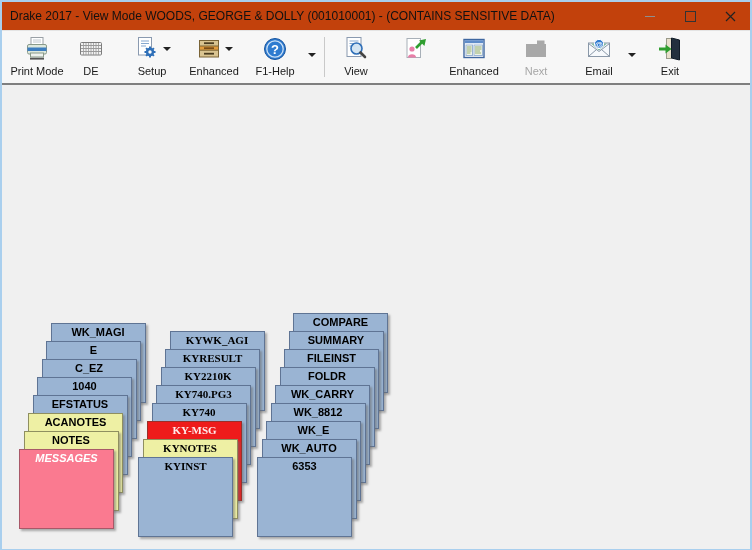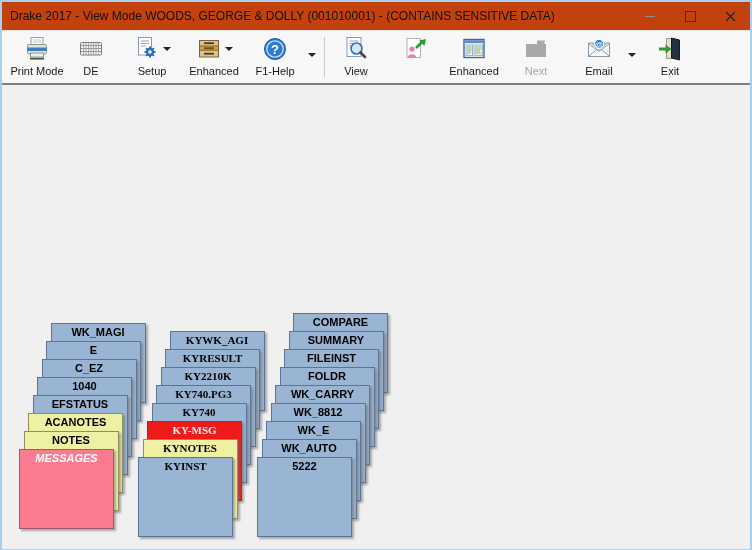--- a/index.html
+++ b/index.html
@@ -235,17 +235,17 @@
 
     <div class="stack" style="left:243px;top:228px;width:136px;height:224px;">
       <div class="card c-blue" style="left:36px;top:0;">COMPARE</div>
       <div class="card c-blue" style="left:31.5px;top:18px;">SUMMARY</div>
       <div class="card c-blue" style="left:27px;top:36px;">FILEINST</div>
       <div class="card c-blue" style="left:22.5px;top:54px;">FOLDR</div>
       <div class="card c-blue" style="left:18px;top:72px;">WK_CARRY</div>
       <div class="card c-blue" style="left:13.5px;top:90px;">WK_8812</div>
       <div class="card c-blue" style="left:9px;top:108px;">WK_E</div>
       <div class="card c-blue" style="left:4.5px;top:126px;">WK_AUTO</div>
-      <div class="card c-blue" style="left:0;top:144px;">5222</div>
+      <div class="card c-blue" style="left:0;top:144px;">6353</div>
     </div>
 
   </div>
 </div>
 
 </body></html>

